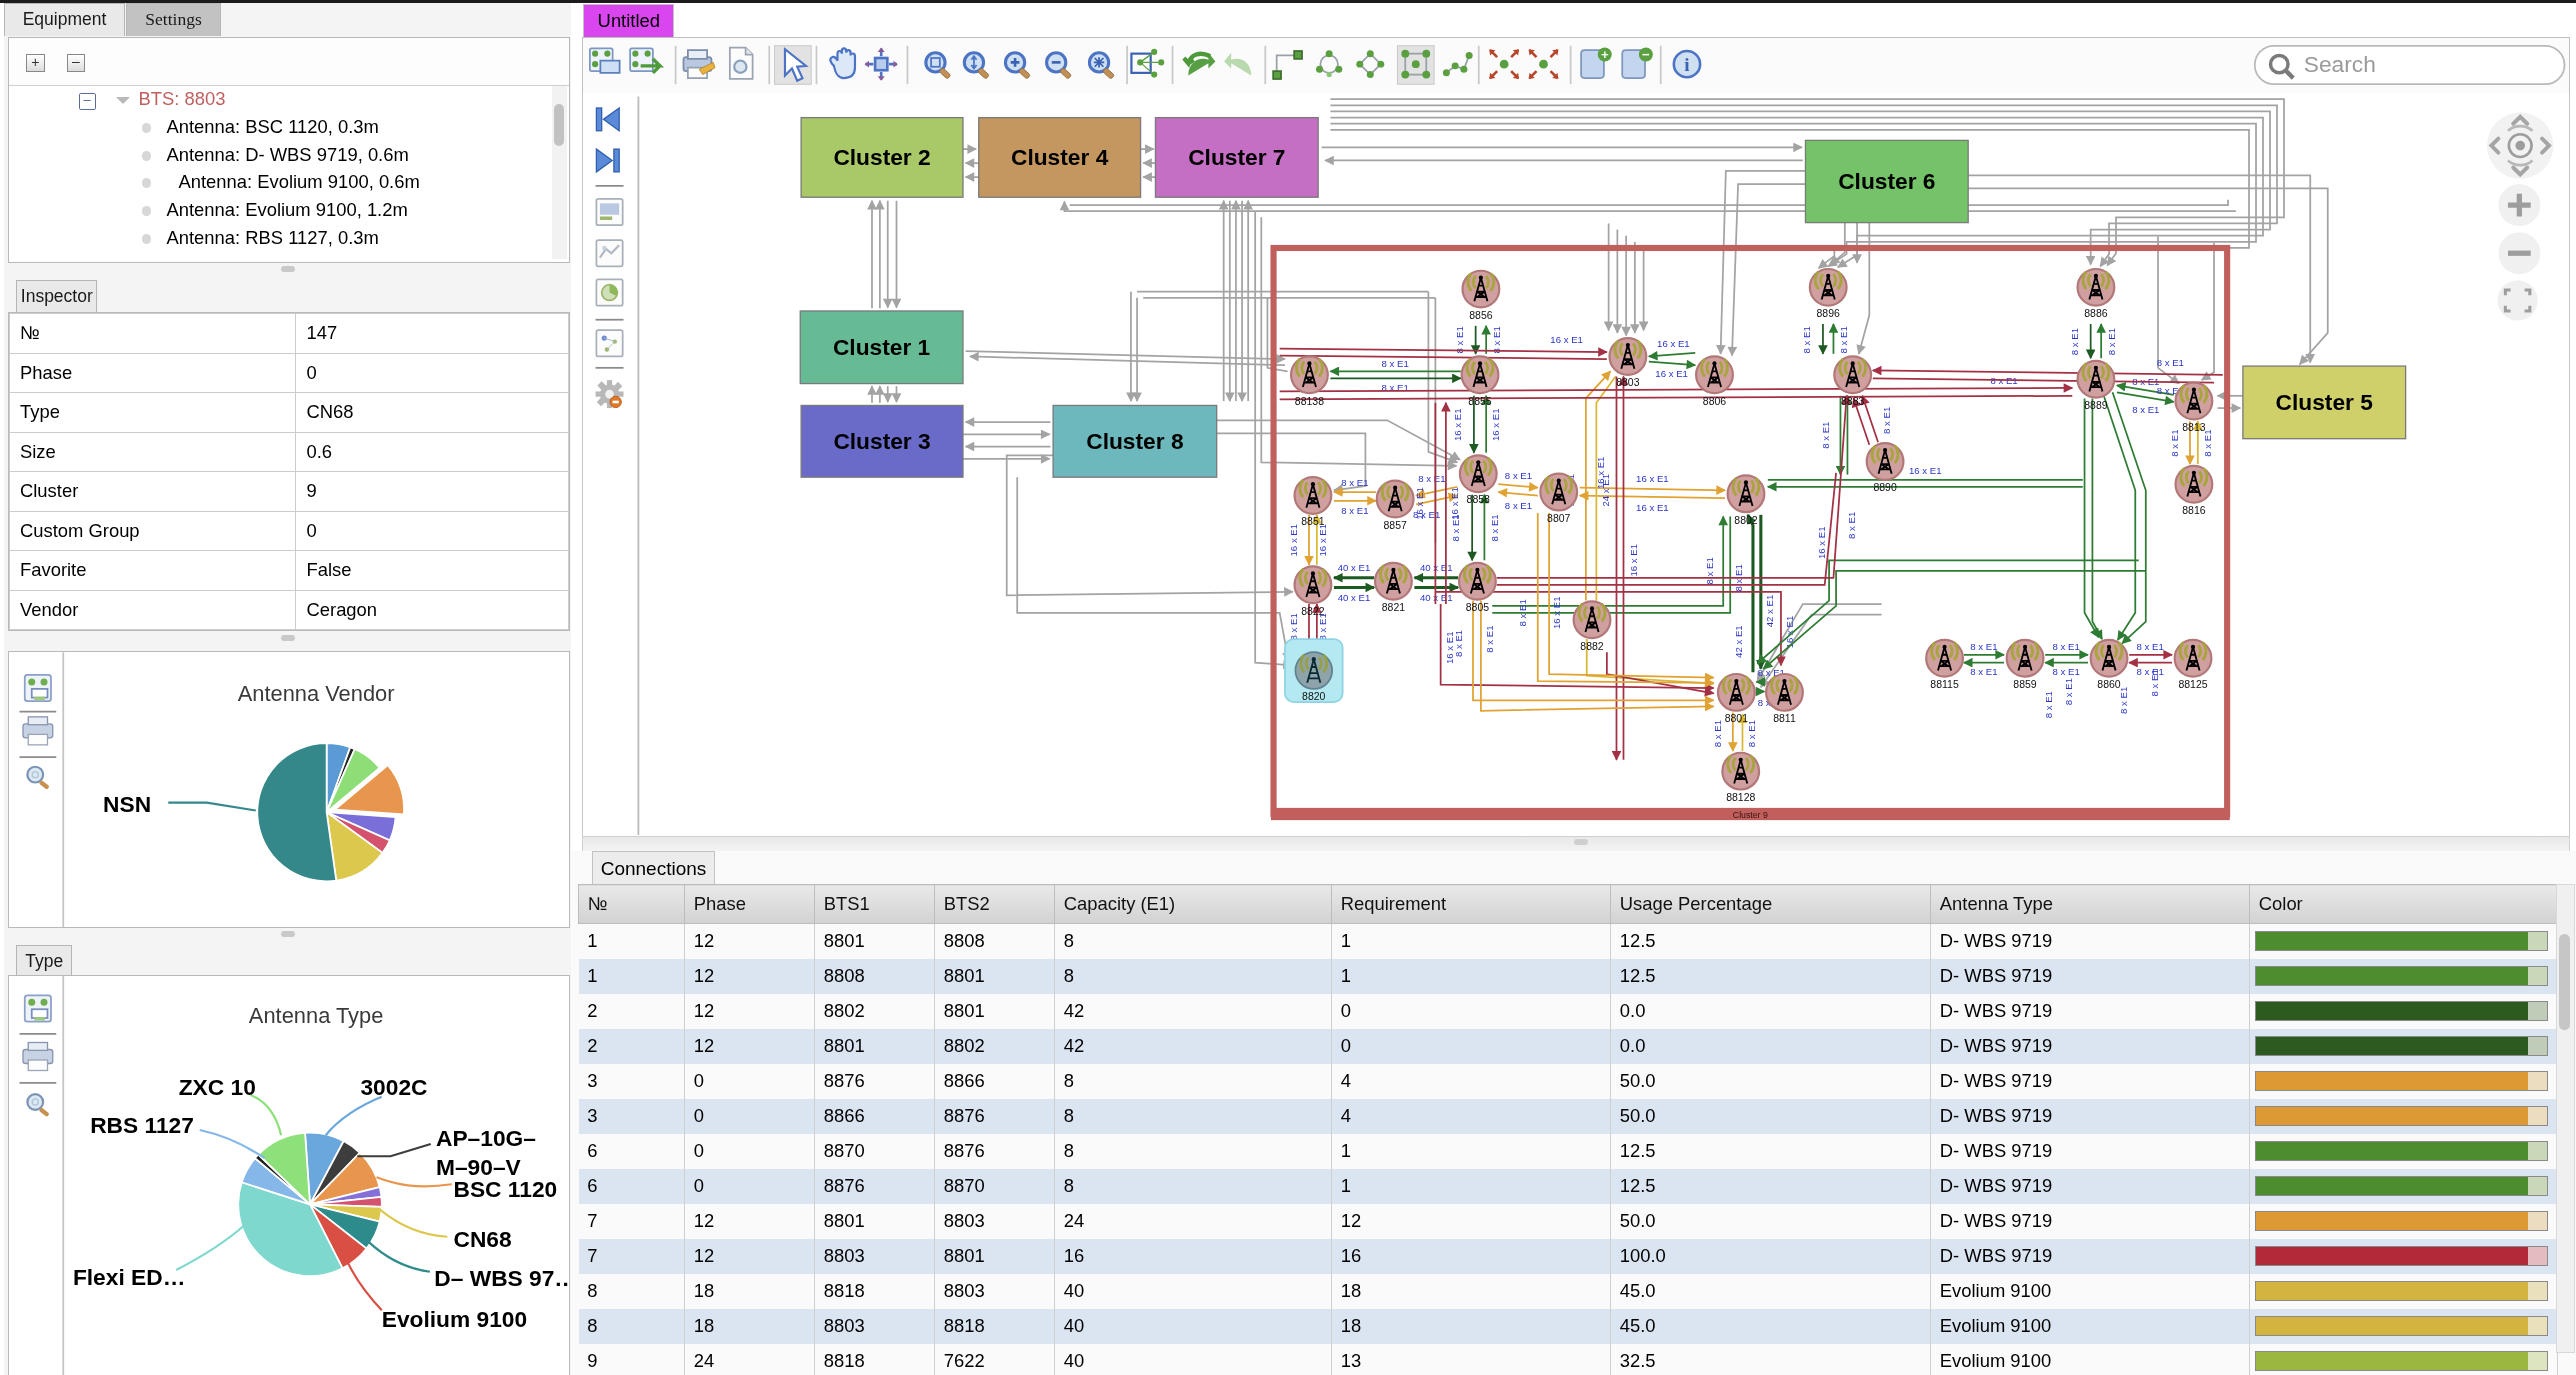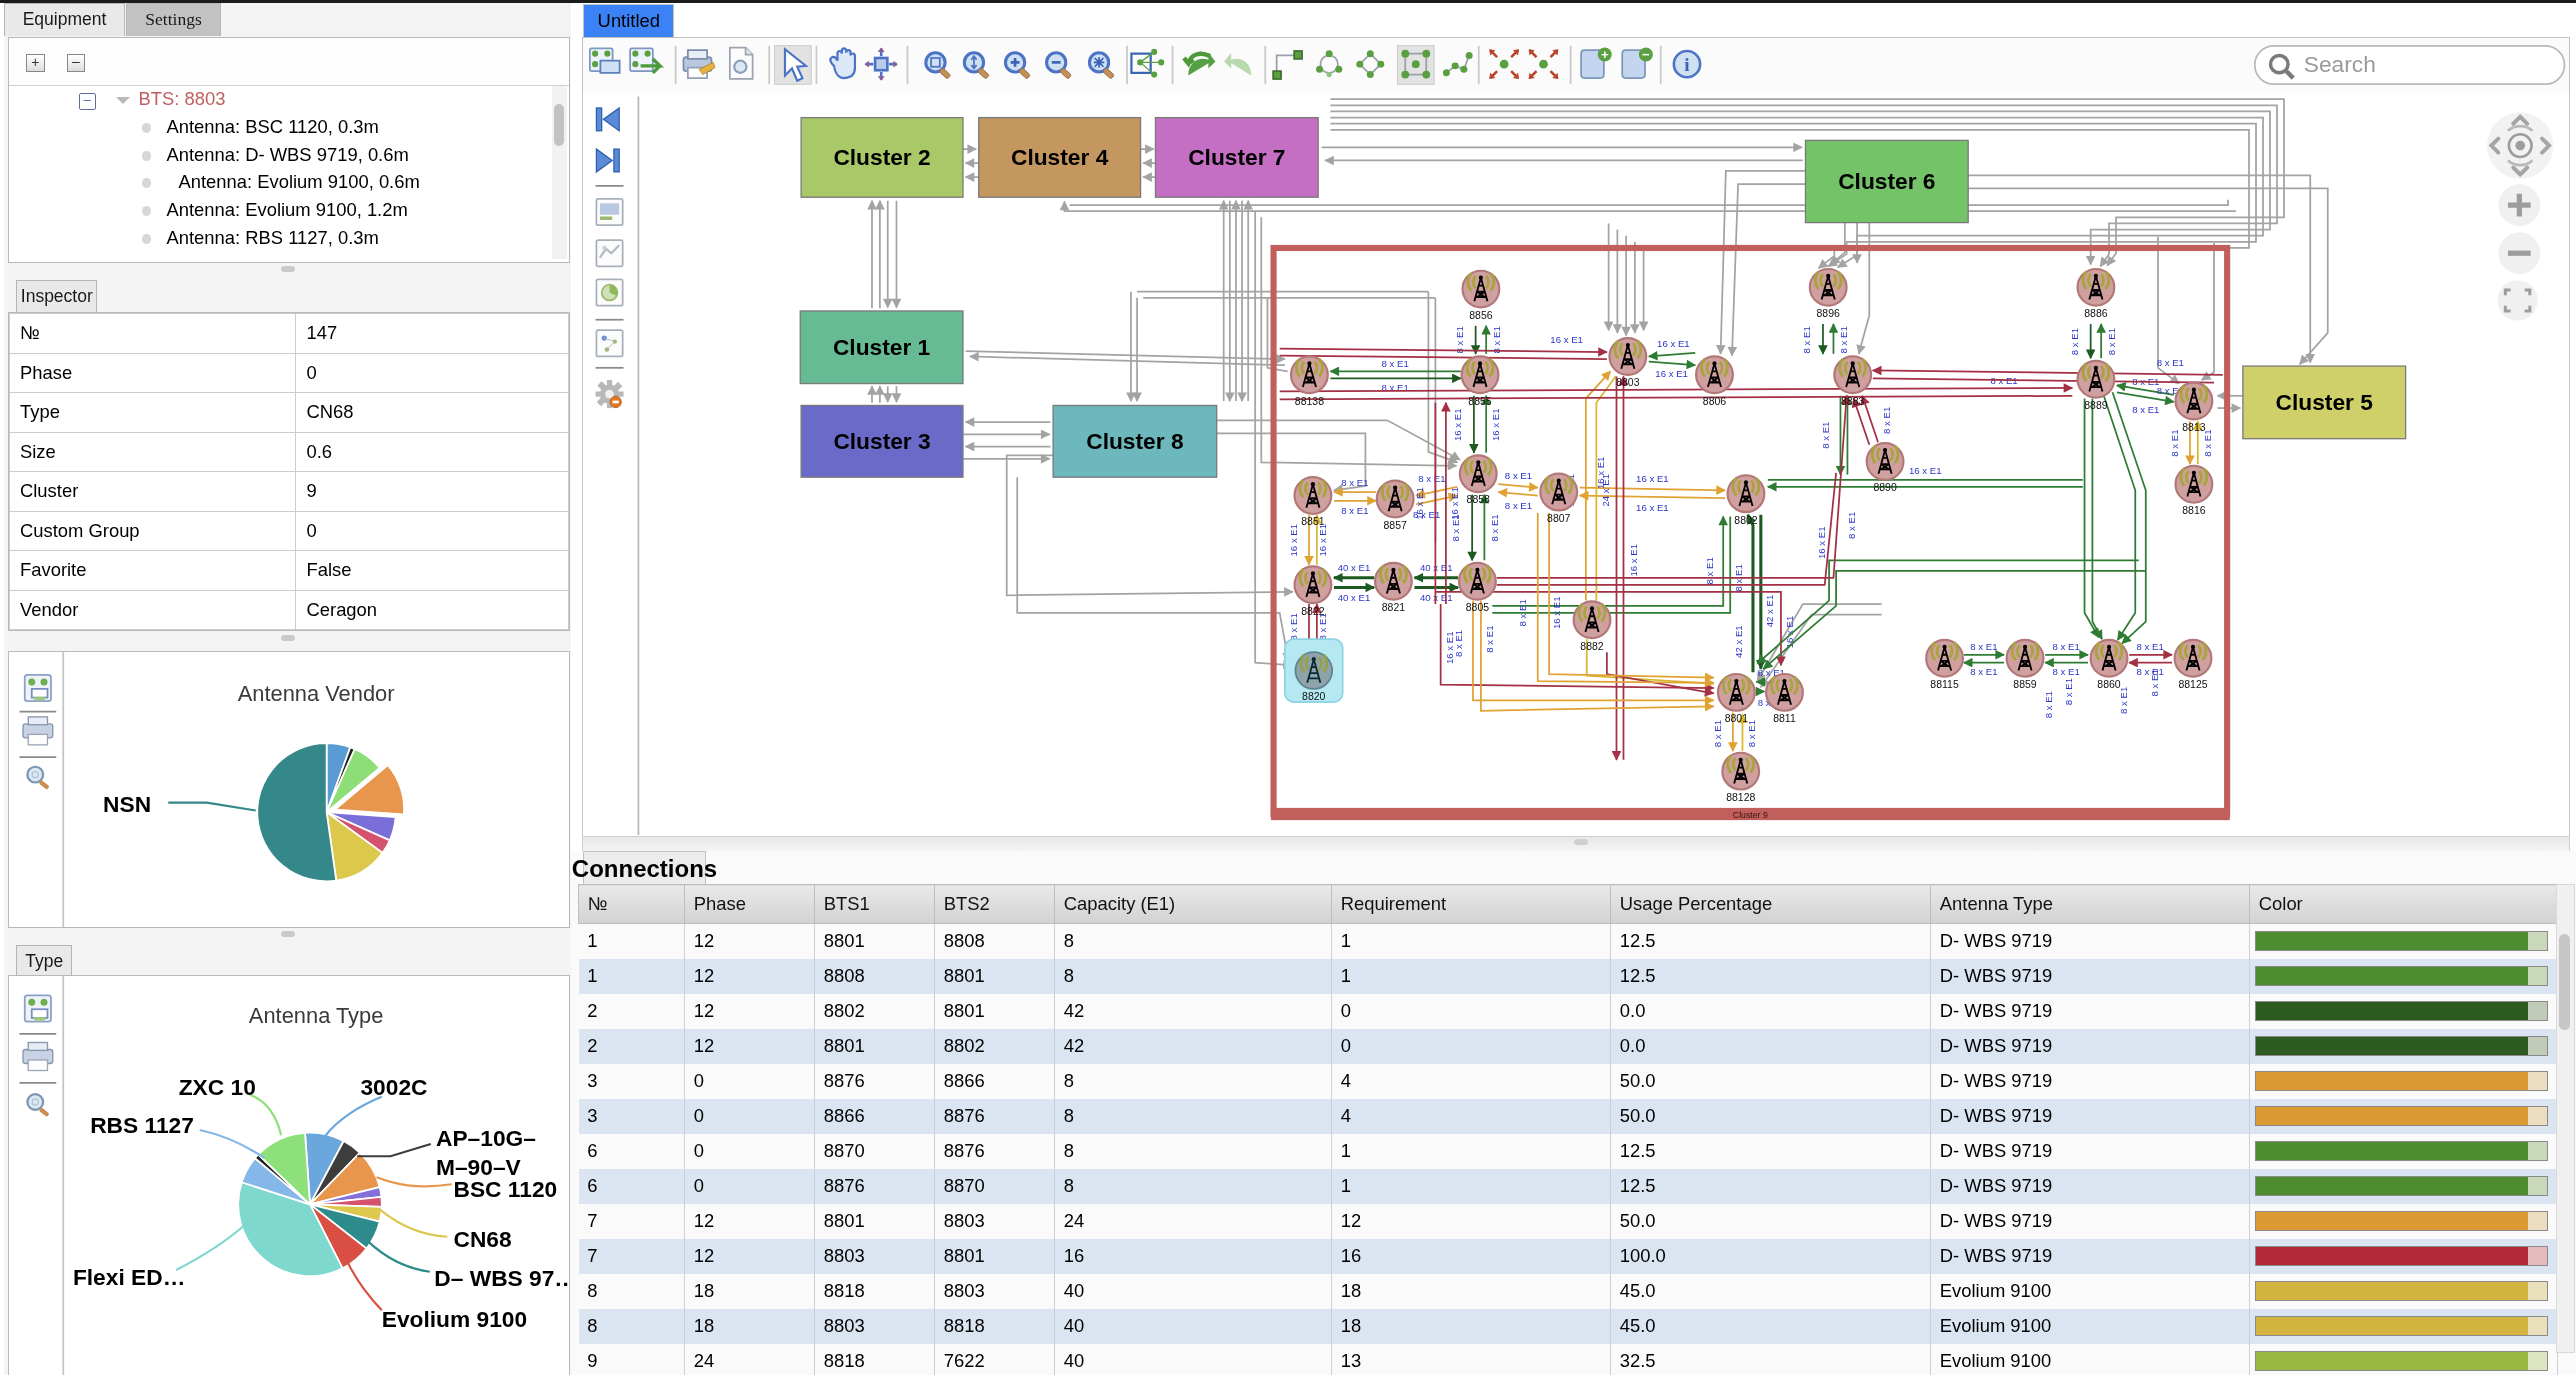--- a/index.html
+++ b/index.html
@@ -195,21 +195,21 @@
 #ct tr.hd{height:39px;}
 #ct th{background:linear-gradient(#e9e9e9,#d2d2d2);border:0.9px solid #bdbdbd;font-weight:normal;text-align:left;padding:0 0 0 8.8px;font-size:18.4px;color:#111;}
 #ct td{border-right:0.9px solid #cfcfcf;padding:0 0 0 8.8px;font-size:18.4px;overflow:hidden;white-space:nowrap;}
 #ct tr.alt td{background:#dbe5f1;}
 #ct .bar{position:relative;width:291px;height:18.4px;border:0.9px solid #8a8a8a;margin-left:-3.5px;}
 #ct .bar i{position:absolute;right:0;top:0;width:19px;height:18.4px;display:block;}
 </style>
 
 <div class="abs" style="left:571px;top:0;width:2006px;height:851px;background:#fff;">
   <div class="abs" style="left:0;top:0;width:2006px;height:2.6px;background:#1c1c1c;"></div>
-  <div class="abs" style="left:12.3px;top:4.4px;width:89px;height:32px;background:#3b82f6;border:0.9px solid #c2c2c2;border-bottom:none;font-size:18.4px;display:flex;align-items:center;justify-content:center;">Untitled</div>
+  <div class="abs" style="left:12.3px;top:4.4px;width:89px;height:32px;background:#d946ef;border:0.9px solid #c2c2c2;border-bottom:none;font-size:18.4px;display:flex;align-items:center;justify-content:center;">Untitled</div>
 
   <div class="abs" style="left:10.5px;top:37px;width:1986px;height:56px;background:#fbfbfb;border:0.9px solid #c0c0c0;"></div>
   <svg class="abs" style="left:10.5px;top:37px;" width="1986" height="56" viewBox="664 42 2270 64">
 <line x1="771" y1="52" x2="771" y2="96" stroke="#c9c9c9" stroke-width="2"></line>
 <line x1="878" y1="52" x2="878" y2="96" stroke="#c9c9c9" stroke-width="2"></line>
 <line x1="932" y1="52" x2="932" y2="96" stroke="#c9c9c9" stroke-width="2"></line>
 <line x1="1036" y1="52" x2="1036" y2="96" stroke="#c9c9c9" stroke-width="2"></line>
 <line x1="1287" y1="52" x2="1287" y2="96" stroke="#c9c9c9" stroke-width="2"></line>
 <line x1="1339" y1="52" x2="1339" y2="96" stroke="#c9c9c9" stroke-width="2"></line>
 <line x1="1445" y1="52" x2="1445" y2="96" stroke="#c9c9c9" stroke-width="2"></line>
@@ -763,21 +763,21 @@
 <path d="M2866,289 L2892,289" stroke="#9d9d9d" stroke-width="6"></path>
 <circle cx="2877" cy="343" r="23" fill="#f0f0f0"></circle>
 <g stroke="#9d9d9d" stroke-width="3.5" fill="none">
 <path d="M2863,337 L2863,331 L2869,331 M2885,331 L2891,331 L2891,337 M2891,349 L2891,355 L2885,355 M2869,355 L2863,355 L2863,349"></path>
         </g>
 </g>
 </svg>
 </div>
 
 <div class="abs" style="left:571px;top:851px;width:2006px;height:525px;background:#fafafa;">
-  <div class="abs" style="left:12px;top:0px;width:121px;height:33px;background:#ececec;border:0.9px solid #c2c2c2;border-bottom:none;font-size:24px;display:flex;align-items:center;justify-content:center;font-weight:bold;">Connections</div>
+  <div class="abs" style="left:21px;top:0px;width:121px;height:33px;background:#ececec;border:0.9px solid #c2c2c2;border-bottom:none;font-size:19px;display:flex;align-items:center;justify-content:center;">Connections</div>
   <div id="conntable" class="abs" style="left:7px;top:33px;width:1979px;height:492px;">
   <table id="ct" style="border-collapse:collapse;table-layout:fixed;width:1979px;">
    <colgroup>
           <col style="width:106px">
           <col style="width:130px">
           <col style="width:120px">
           <col style="width:120px">
           <col style="width:277px">
           <col style="width:279px">
           <col style="width:320px">

